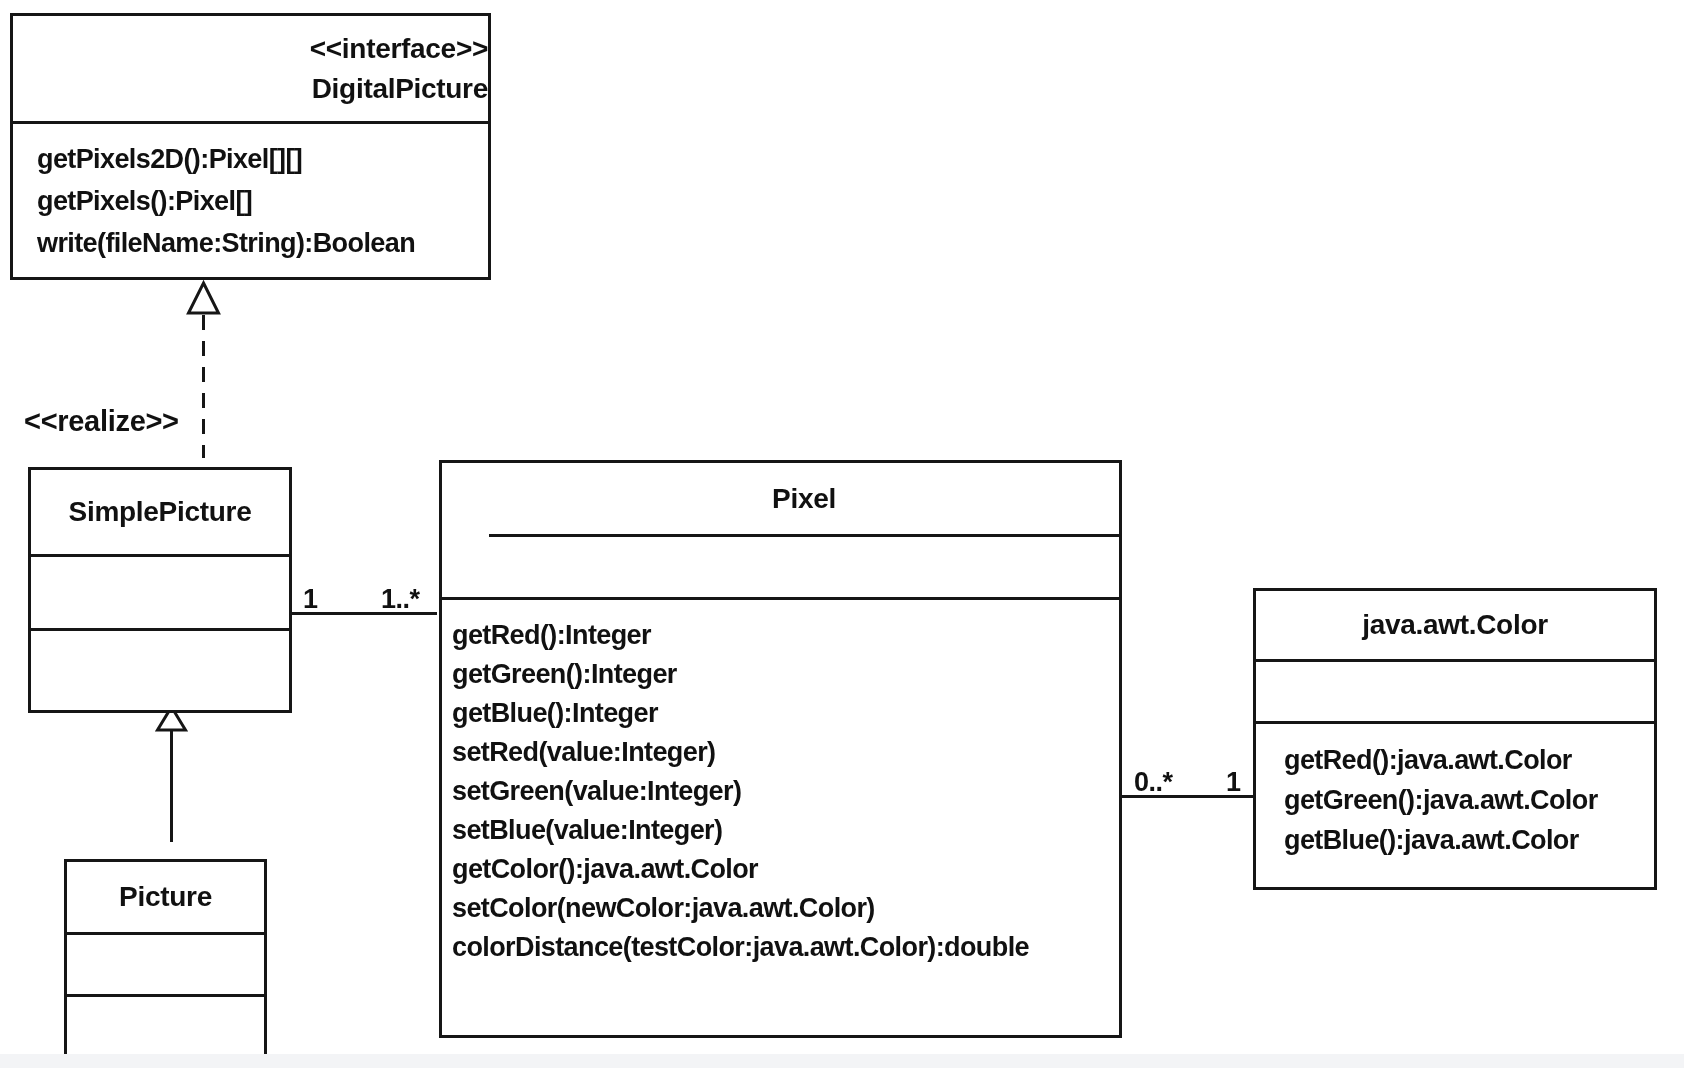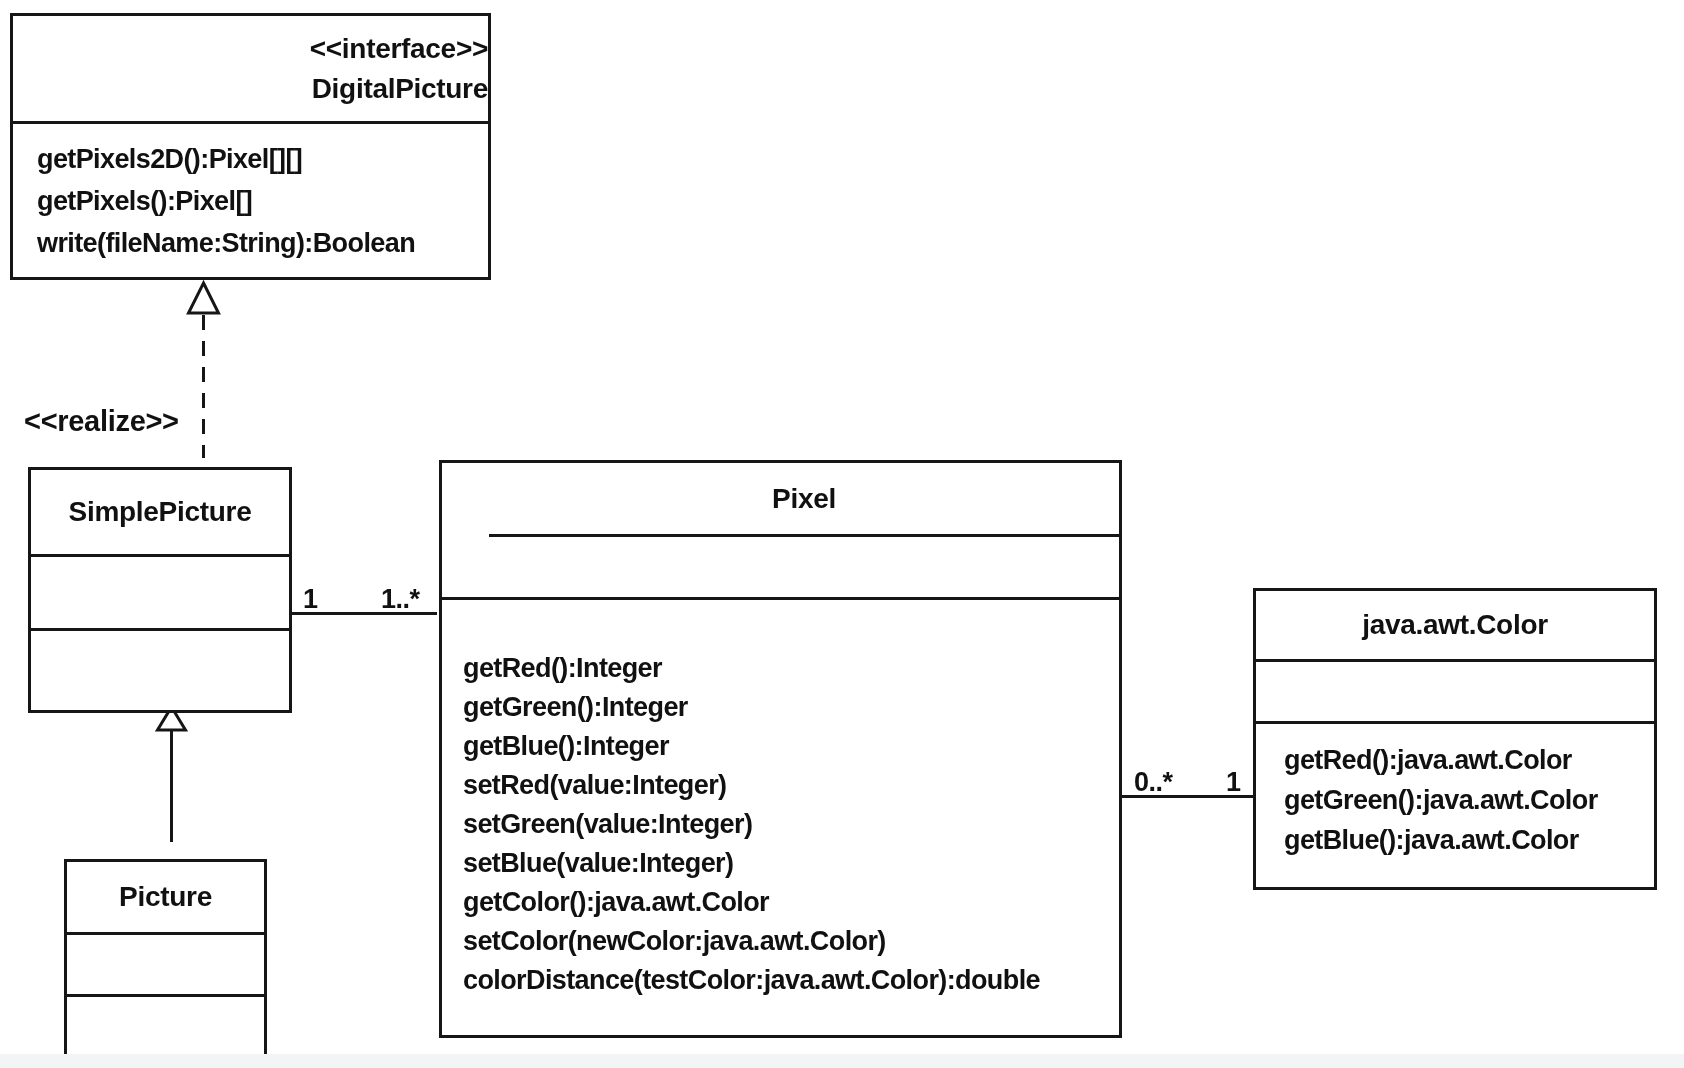--- a/index.html
+++ b/index.html
@@ -55,21 +55,21 @@
   #box-simplepicture .title { height: 87px; }
   #box-simplepicture .attrs { height: 74px; }
   
   #box-picture { left: 64px; top: 843px; width: 203px; height: 210px; margin-top: 16px; }
   #box-picture .title { height: 73px; }
   #box-picture .attrs { height: 62px; }
   
   #box-pixel { left: 439px; top: 460px; width: 683px; height: 578px; }
   #box-pixel .title { height: 74px; margin-left: 47px; }
   #box-pixel .attrs { height: 63px; }
-  #box-pixel .methods { padding: 16px 0 0 21px; margin-top: 33px; }
+  #box-pixel .methods { padding: 16px 0 0 10px; }
   #box-pixel .m { line-height: 39px; }
   
   #box-color { left: 1253px; top: 588px; width: 404px; height: 302px; justify-content: flex-end; }
   #box-color .title { height: 71px; }
   #box-color .attrs { height: 62px; }
   #box-color .methods { padding: 16px 0 0 28px; }
   #box-color .m { line-height: 40px; }
 
   #connector-layer {
     position: absolute;

